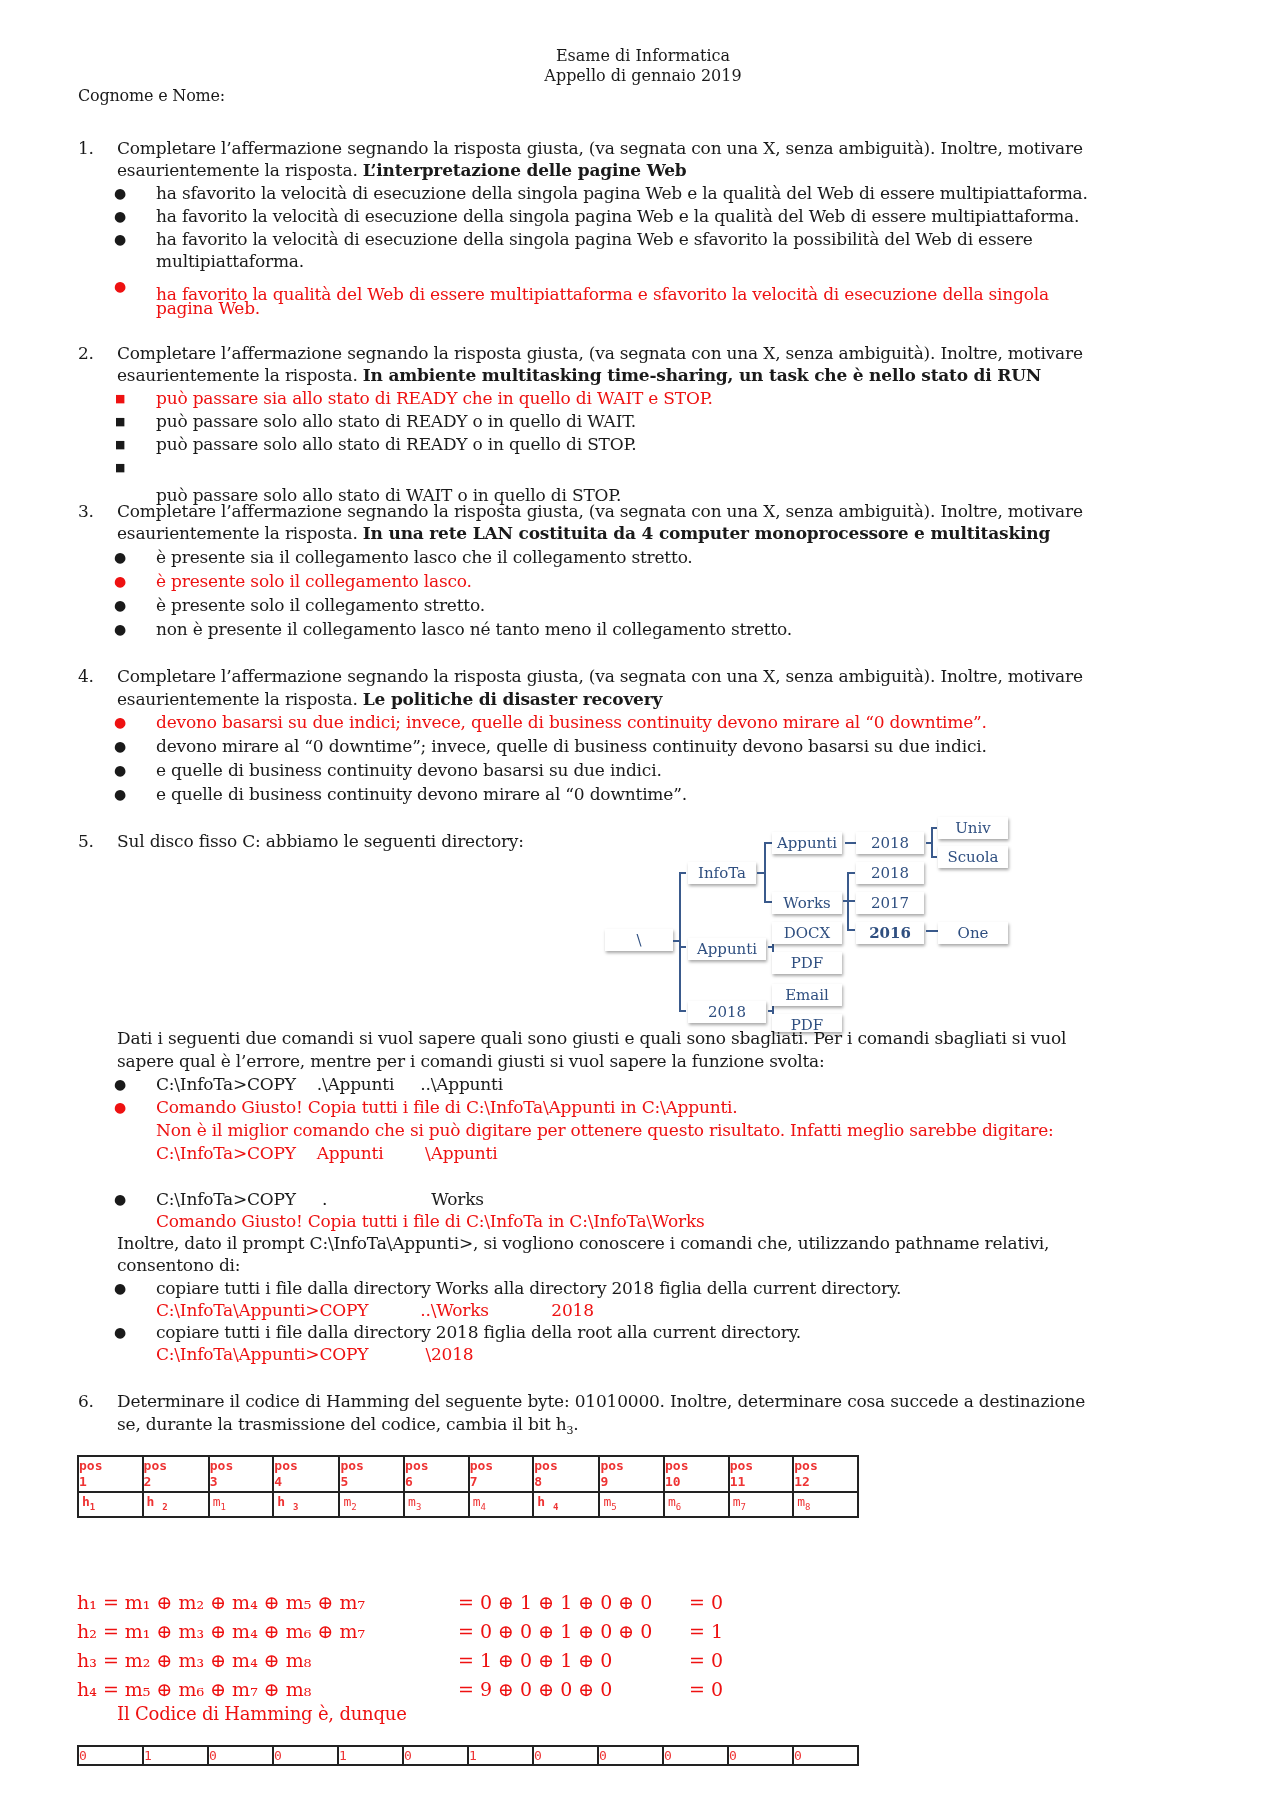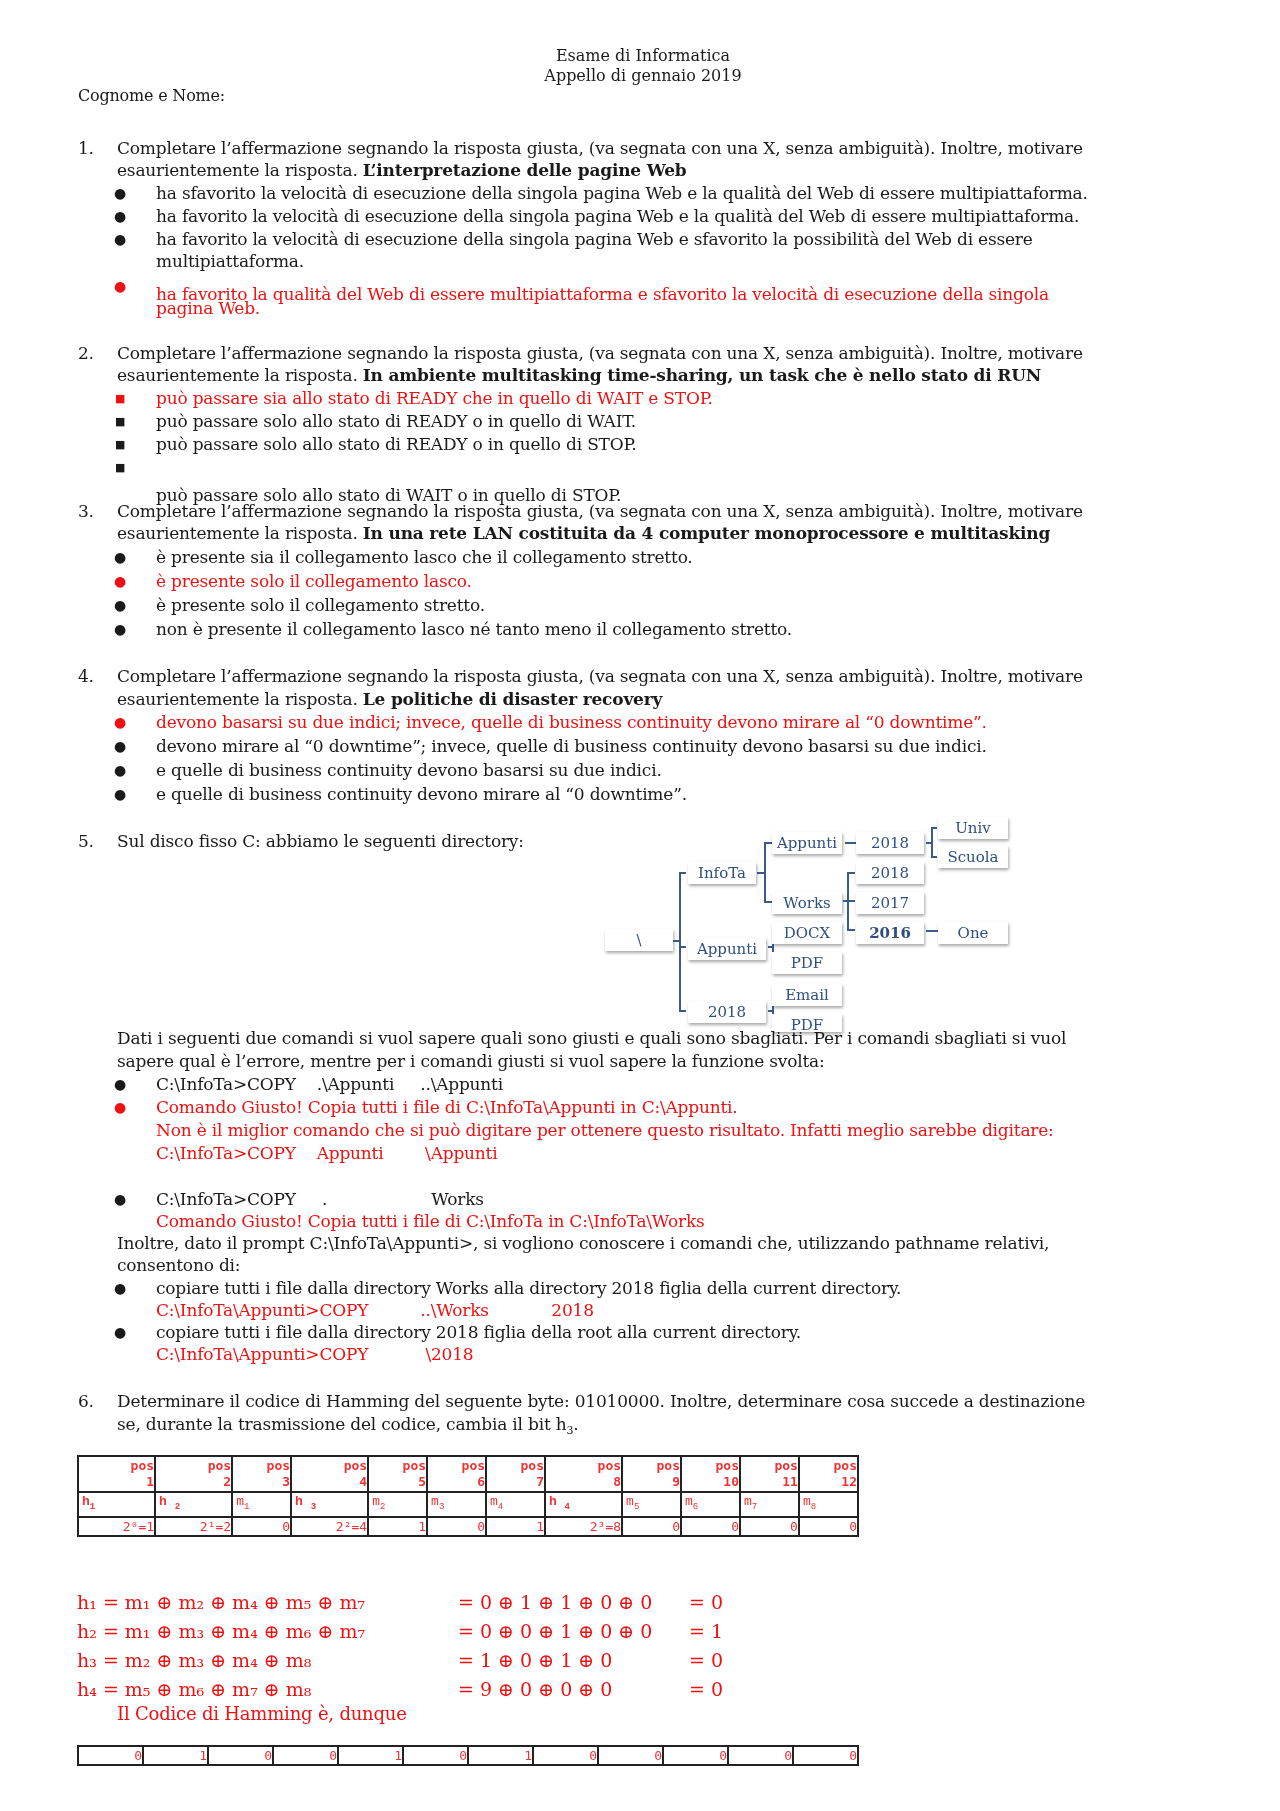--- a/index.html
+++ b/index.html
@@ -14,24 +14,24 @@
   .bul { position:absolute; left:114px; font-size:14px; }
   .bulsq { position:absolute; left:115px; font-size:11px; }
   .it { position:absolute; left:156px; }
   
   .node { position:absolute; height:22px; background:#fff; box-shadow:1px 2px 3px rgba(0,0,0,0.35);
           color:#2f4f80; font-family:"DejaVu Serif","Liberation Serif",serif; font-size:15px;
           line-height:22px; text-align:center; }
   .ln { position:absolute; background:#3a5a8c; }
   
   table.ham { position:absolute; border-collapse:collapse; font-family:"DejaVu Sans Mono","Liberation Mono",monospace; color:#ee3333; }
-  table.ham td { border:2px solid #222; text-align:right; padding:0; font-size:13px; }
+  table.ham td { border:2px solid #222; text-align:left; padding:0; font-size:13px; }
   table.ham tr.posrow td { font-weight:bold; line-height:16px; height:34px; font-size:13px; }
   table.ham tr.r td { height:17px; line-height:17px; }
-  table.ham tr.lab td { text-align:left; padding-left:3px;font-family:Liberation Mono, monospace; }
+  table.ham tr.lab td { text-align:left; padding-left:3px; }
   .eq { font-family:"DejaVu Serif","Liberation Serif",serif; font-size:19px; line-height:29px; color:#ee1111; white-space:nowrap; }
 </style>
 </head>
 <body>
 
 <div class="abs hdr" style="top:46px;">Esame di Informatica</div>
 <div class="abs hdr" style="top:66px;">Appello di gennaio 2019</div>
 <div class="abs txt" style="left:78px;top:84px;font-size:16px;">Cognome e Nome:</div>
 
 <div>
@@ -236,34 +236,20 @@
           <td><span style="font-weight: bold;">h </span><sub style="font-size: 9px; font-weight: bold;">3</sub></td>
           <td><span>m</span><sub style="font-size: 9px;">2</sub></td>
           <td><span>m</span><sub style="font-size: 9px;">3</sub></td>
           <td><span>m</span><sub style="font-size: 9px;">4</sub></td>
           <td><span style="font-weight: bold;">h </span><sub style="font-size: 9px; font-weight: bold;">4</sub></td>
           <td><span>m</span><sub style="font-size: 9px;">5</sub></td>
           <td><span>m</span><sub style="font-size: 9px;">6</sub></td>
           <td><span>m</span><sub style="font-size: 9px;">7</sub></td>
           <td><span>m</span><sub style="font-size: 9px;">8</sub></td>
         </tr>
-    <tr class="r" id="valrow">
-          <td>2⁰=1</td>
-          <td>2¹=2</td>
-          <td>0</td>
-          <td>2²=4</td>
-          <td>1</td>
-          <td>0</td>
-          <td>1</td>
-          <td>2³=8</td>
-          <td>0</td>
-          <td>0</td>
-          <td>0</td>
-          <td>0</td>
-        </tr>
   </tbody>
     </table>
 
   <div>
     <div class="abs eq" style="left:77px;top:1588px;">h₁ = m₁ ⊕ m₂ ⊕ m₄ ⊕ m₅ ⊕ m₇</div>
     <div class="abs eq" style="left:458px;top:1588px;">= 0 ⊕ 1 ⊕ 1 ⊕ 0 ⊕ 0</div>
     <div class="abs eq" style="left:689px;top:1588px;">= 0</div>
     <div class="abs eq" style="left:77px;top:1617px;">h₂ = m₁  ⊕ m₃ ⊕ m₄ ⊕ m₆ ⊕ m₇</div>
     <div class="abs eq" style="left:458px;top:1617px;">= 0 ⊕ 0 ⊕ 1 ⊕ 0 ⊕ 0</div>
     <div class="abs eq" style="left:689px;top:1617px;">= 1</div>

